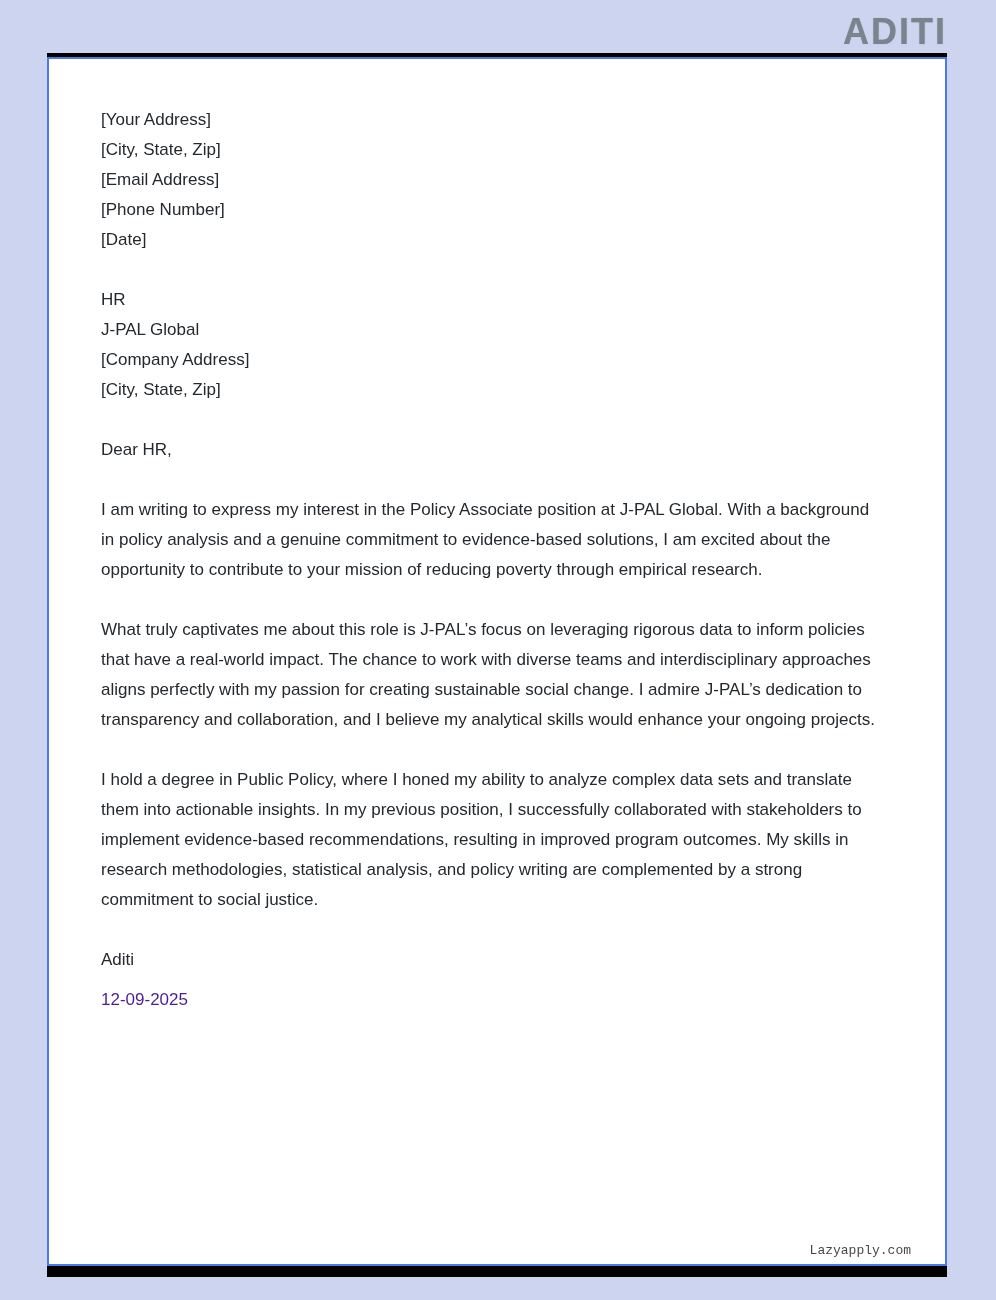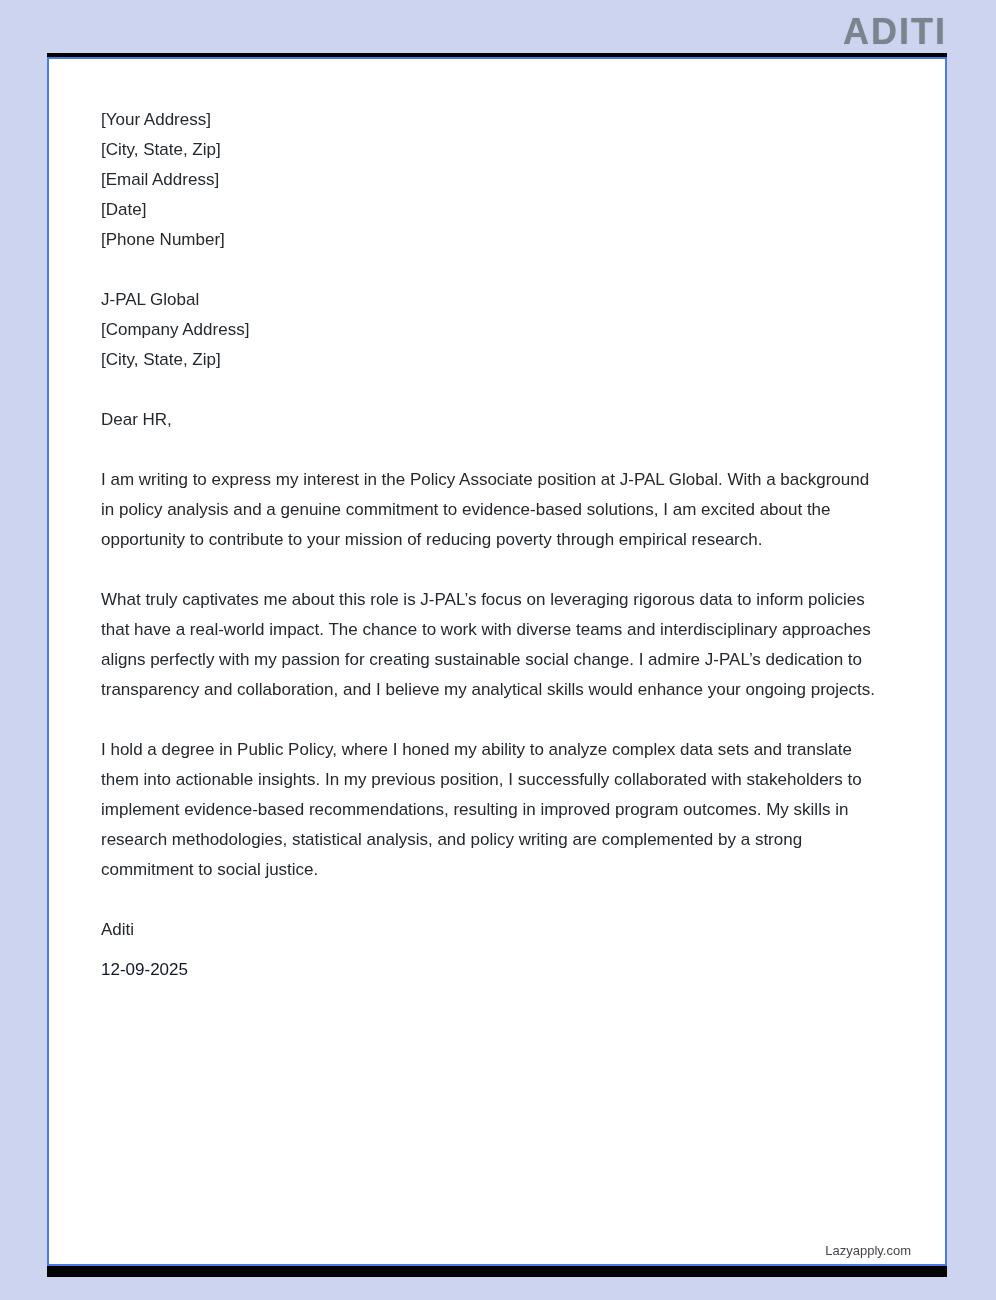--- a/index.html
+++ b/index.html
@@ -46,30 +46,31 @@
     font-size: 17px;
     line-height: 30px;
     color: #24292e;
   }
   .block { margin-bottom: 30px; }
   .para { margin-bottom: 30px; }
   .signature-name { margin-bottom: 0; }
   .date-line {
     font-size: 17px;
     line-height: 30px;
-    color: #0f172a;
+    color: #4c1d95;
     margin-top: 10px;
     cursor: pointer;
   }
   .watermark {
     position: absolute;
     right: 34px; bottom: 6px;
     font-size: 13px;
     color: #44484c;
     cursor: pointer;
+    font-family: Liberation Mono, monospace;
   }
   .bottom-bar {
     position: absolute;
     top: 1266px; left: 47px;
     width: 900px; height: 11px;
     background: #000000;
   }
 </style>
 </head>
 <body>
@@ -79,25 +80,26 @@
 </div>
 
 <div class="top-rule"></div>
 
 <div class="page">
 
   <div class="block">
     <div class="line">[Your Address]</div>
     <div class="line">[City, State, Zip]</div>
     <div class="line">[Email Address]</div>
+    <div class="line">[Phone Number]</div>
     <div class="line">[Date]</div>
-    <div class="line">[Phone Number]</div>
   </div>
 
   <div class="block">
+    <div class="line">HR</div>
     <div class="line">J-PAL Global</div>
     <div class="line">[Company Address]</div>
     <div class="line">[City, State, Zip]</div>
   </div>
 
   <div class="line block">Dear HR,</div>
 
   <p class="para">I am writing to express my interest in the Policy Associate position at J-PAL Global. With a background in policy analysis and a genuine commitment to evidence-based solutions, I am excited about the opportunity to contribute to your mission of reducing poverty through empirical research.</p>
   <p class="para">What truly captivates me about this role is J-PAL’s focus on leveraging rigorous data to inform policies that have a real-world impact. The chance to work with diverse teams and interdisciplinary approaches aligns perfectly with my passion for creating sustainable social change. I admire J-PAL’s dedication to transparency and collaboration, and I believe my analytical skills would enhance your ongoing projects.</p>
   <p class="para">I hold a degree in Public Policy, where I honed my ability to analyze complex data sets and translate them into actionable insights. In my previous position, I successfully collaborated with stakeholders to implement evidence-based recommendations, resulting in improved program outcomes. My skills in research methodologies, statistical analysis, and policy writing are complemented by a strong commitment to social justice.</p>

